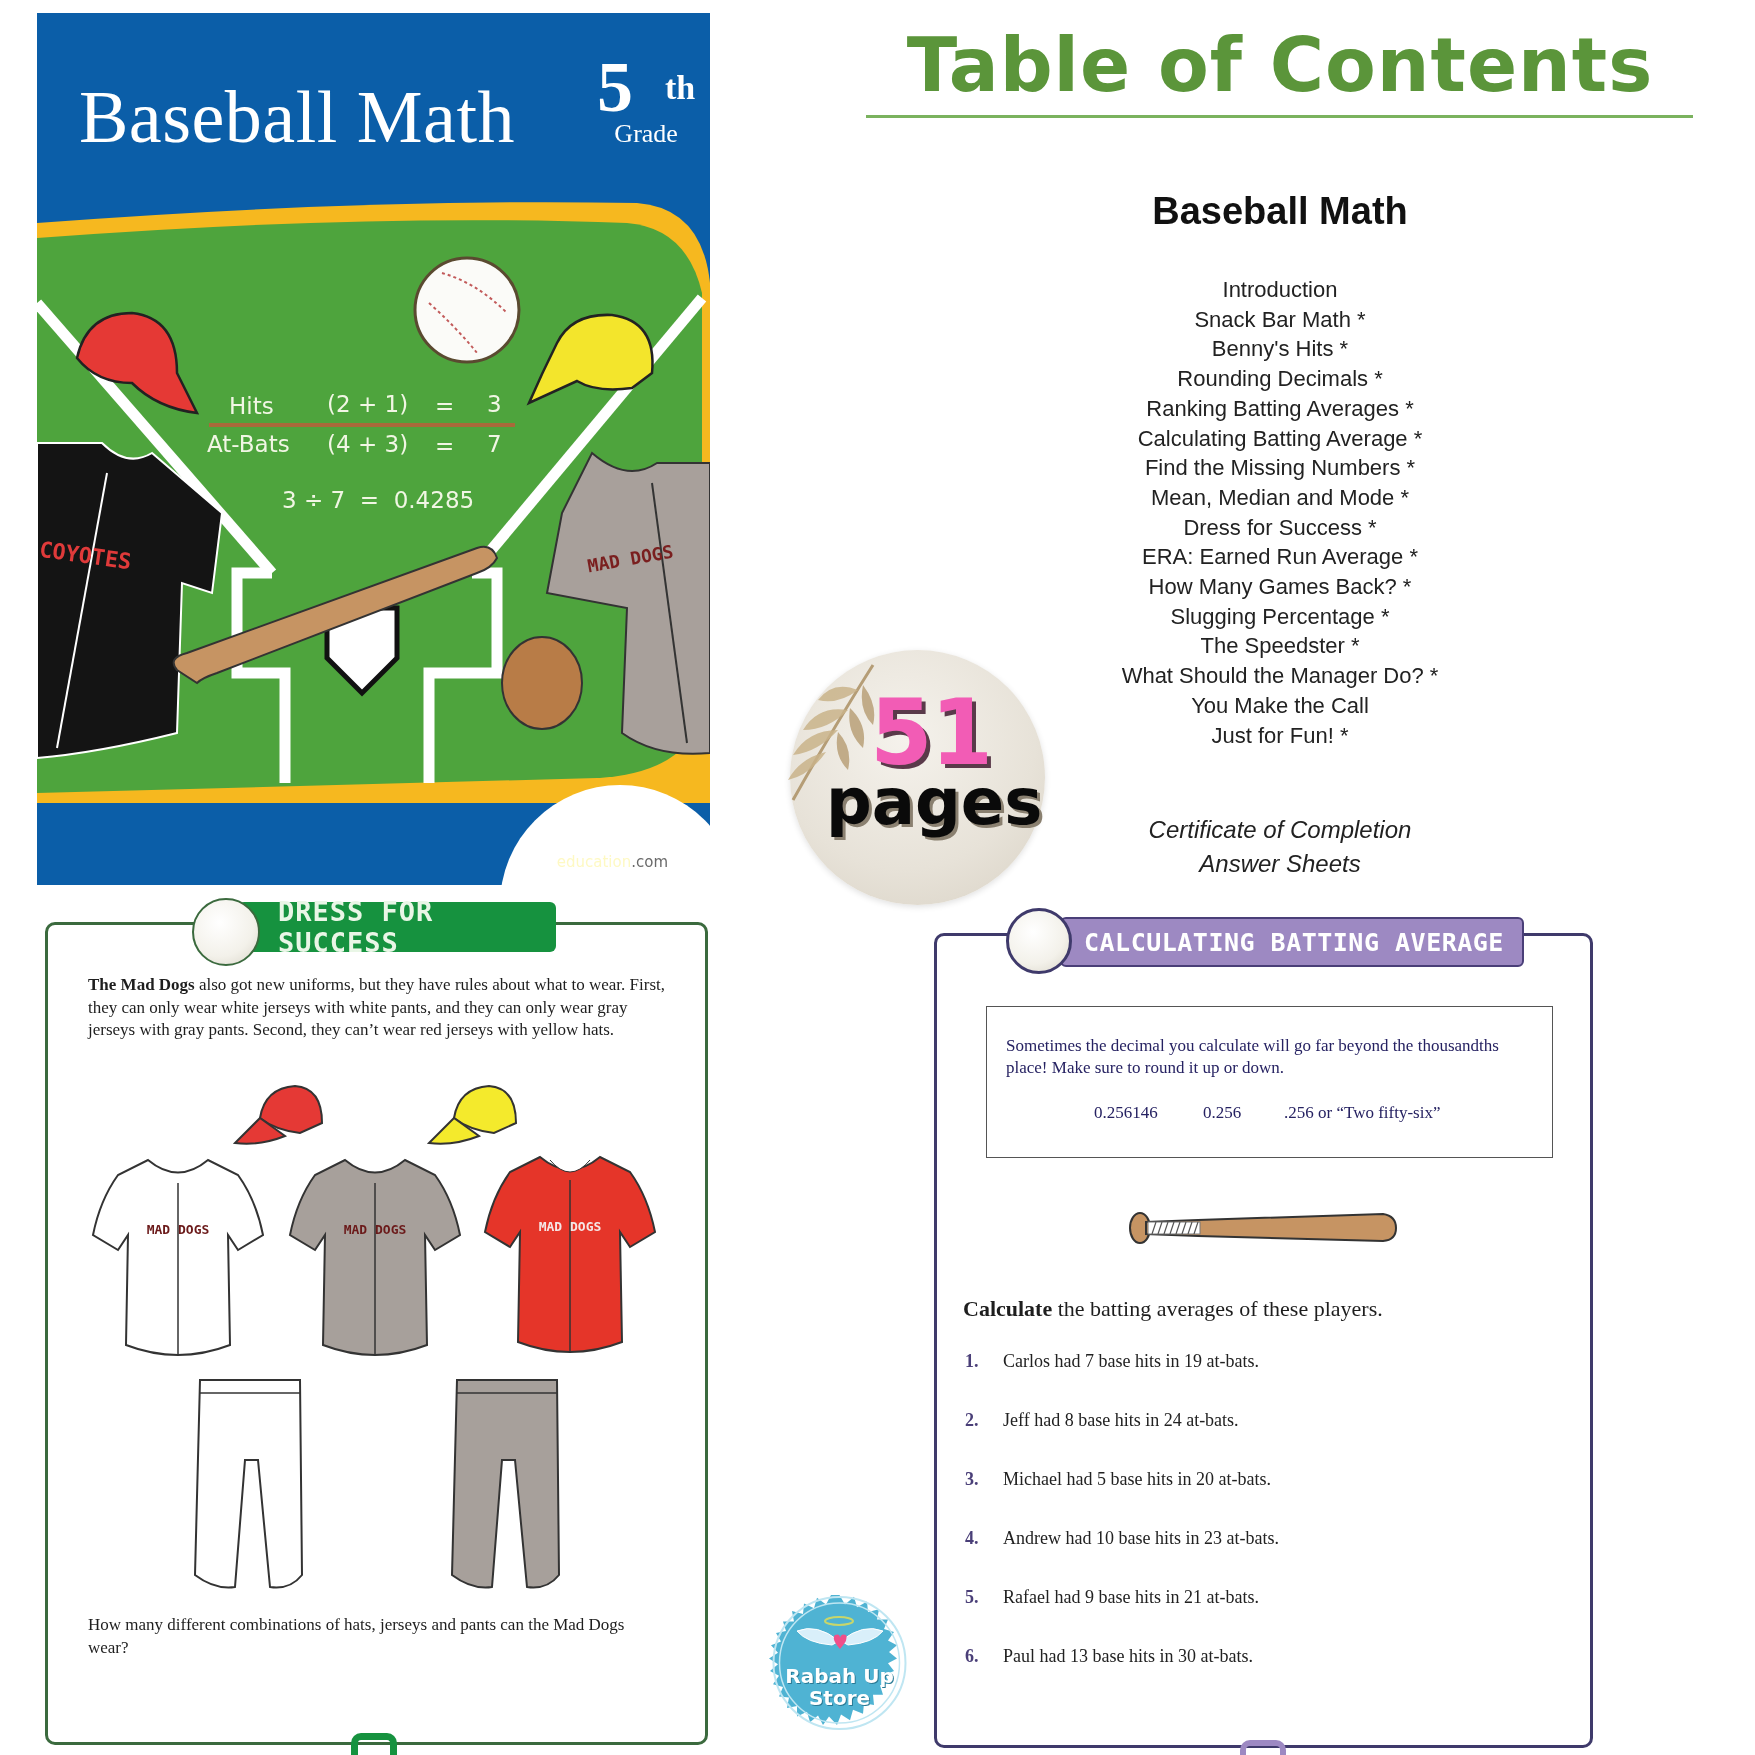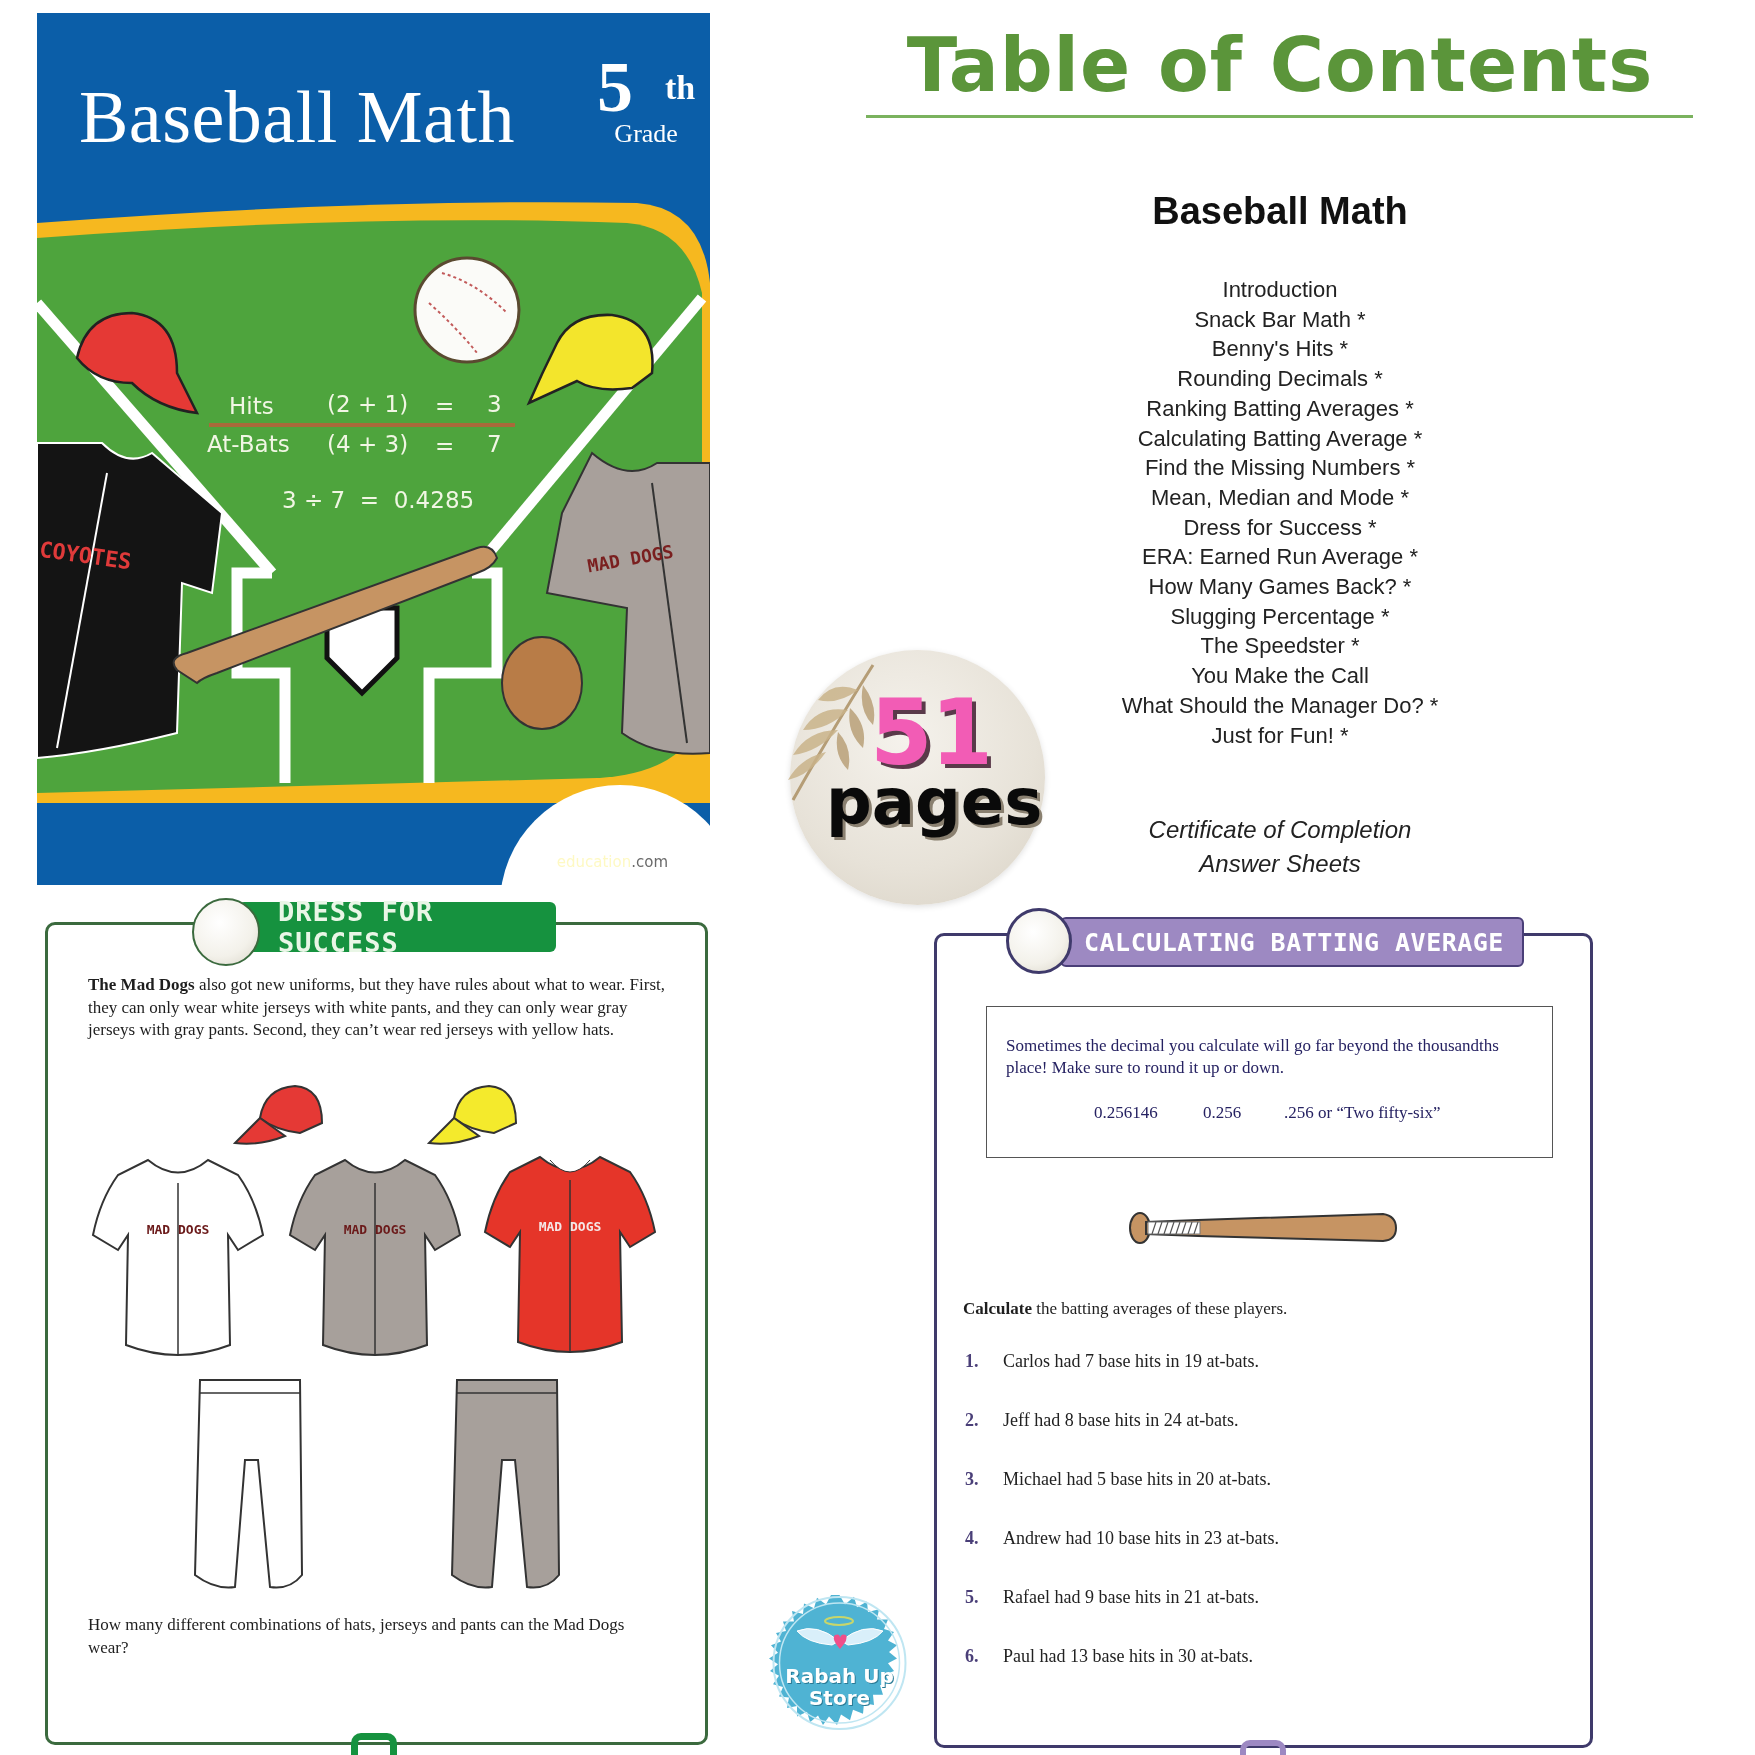--- a/index.html
+++ b/index.html
@@ -47,21 +47,21 @@
     .tab-purple { left: 1240px; top: 1740px; border: 6px solid #9d89c2; border-bottom: none; }
 
     .ws-text { position: absolute; font-family: Liberation Serif, serif; color: #1e1e1e; font-size: 17px; line-height: 22.5px; }
     .intro-green { left: 88px; top: 974px; width: 580px; }
     .question-green { left: 88px; top: 1614px; width: 580px; }
     .svg-abs { position: absolute; }
 
     .note-box { position: absolute; left: 986px; top: 1006px; width: 567px; height: 152px; border: 1.5px solid #555; }
     .note-text { position: absolute; left: 1006px; top: 1035px; width: 520px; font-size: 17px; line-height: 22px; color: #262262; }
     .note-vals { position: absolute; top: 1102px; font-size: 17px; color: #262262; }
-    .calc-intro { position: absolute; left: 963px; top: 1298px; font-size: 17px; color: #1e1e1e; }
+    .calc-intro { position: absolute; left: 963px; top: 1298px; font-size: 22px; color: #1e1e1e; }
     .q-list { position: absolute; left: 965px; top: 1350px; list-style: none; }
     .q-item { display: flex; height: 59px; font-size: 18px; color: #222; align-items: flex-start; }
     .q-num { width: 38px; font-weight: bold; color: #4a3f78; }
 
     
     .seal { position: absolute; left: 757px; top: 1583px; width: 165px; height: 165px; }
     .seal-text { position: absolute; left: 757px; top: 1665px; width: 165px; text-align: center; color: #fff; font-family: "DejaVu Sans", sans-serif; font-weight: bold; font-size: 20px; line-height: 22px; text-shadow: 1px 1px 0 #2a7a95; }
   </style>
 </head>
 <body>
@@ -135,22 +135,22 @@
   <li>Rounding Decimals *</li>
   <li>Ranking Batting Averages *</li>
   <li>Calculating Batting Average *</li>
   <li>Find the Missing Numbers *</li>
   <li>Mean, Median and Mode *</li>
   <li>Dress for Success *</li>
   <li>ERA: Earned Run Average *</li>
   <li>How Many Games Back? *</li>
   <li>Slugging Percentage *</li>
   <li>The Speedster *</li>
+  <li>What Should the Manager Do? *</li>
   <li>You Make the Call</li>
-  <li>What Should the Manager Do? *</li>
   <li>Just for Fun! *</li>
 </ul>
 <ul class="toc-extra">
   <li>Certificate of Completion</li>
   <li>Answer Sheets</li>
 </ul>
 
 <div class="pages-badge"></div>
 <svg class="leaf-svg" width="110" height="150">
   <path d="M95,5 Q60,60 15,140" stroke="#b59d76" stroke-width="3" fill="none"></path>

